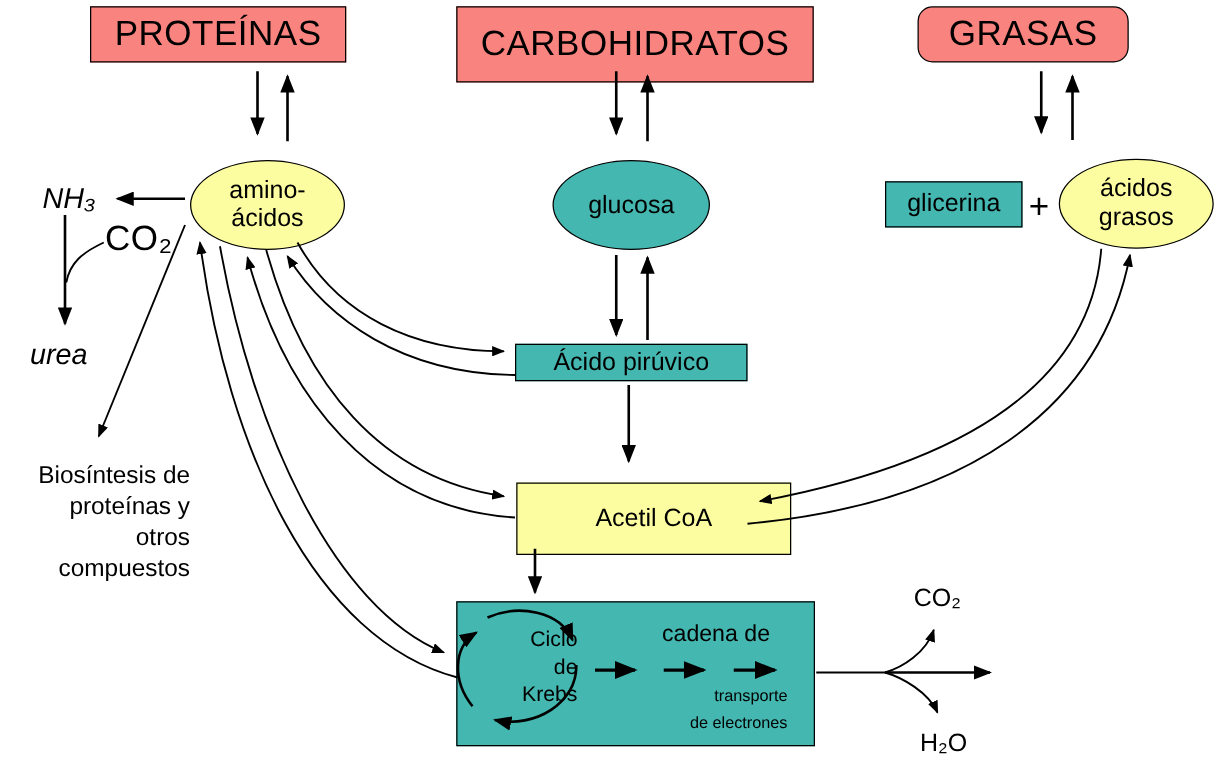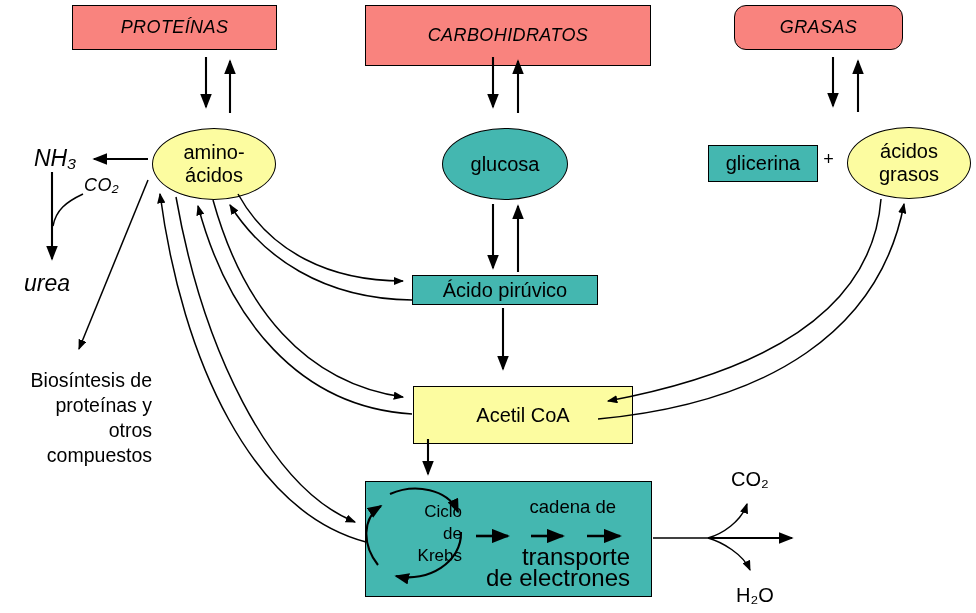--- a/index.html
+++ b/index.html
@@ -11,24 +11,24 @@
   .node{position:absolute;display:flex;align-items:center;justify-content:center;
         box-sizing:border-box;text-align:center;line-height:1.15;}
   .rect{border:1.6px solid var(--line);}
   .ellipse{border:1.6px solid var(--line);border-radius:50%;}
   .pink{background:var(--pink);}
   .teal{background:var(--teal);}
   .yellow{background:var(--yellow);}
   .txt{position:absolute;white-space:nowrap;}
   .blk{position:absolute;text-align:right;}
   .blk span{display:block;}
-  .f22{font-size:23px;font-style:italic;} .f21{font-size:18px;letter-spacing:.4px;font-style:italic;}
+  .f22{font-size:23px;font-style:italic;} .f21{font-size:28px;letter-spacing:.4px;}
   .f20{font-size:20px;} .f19{font-size:19.5px;line-height:25px;}
   .f18{font-size:18.5px;} .f17{font-size:17px;line-height:22px;}
-  .cad{font-size:24px;line-height:21px;}
+  .cad{font-size:13px;line-height:21px;}
   .arrow{fill:none;stroke:var(--line);}
   .s15{stroke-width:1.5;} .s2{stroke-width:2.1;} .s25{stroke-width:2.6;}
   .ah-fill{fill:var(--line);}
 </style>
 </head>
 <body>
 
 <div class="stage">
 
   <div class="node rect pink f21" style="left:72px;top:5px;width:205px;height:45px;">PROTEÍNAS</div>

